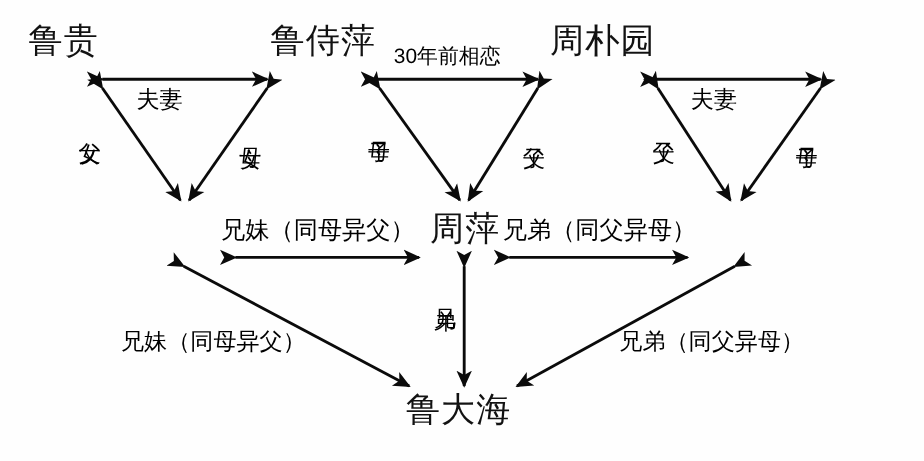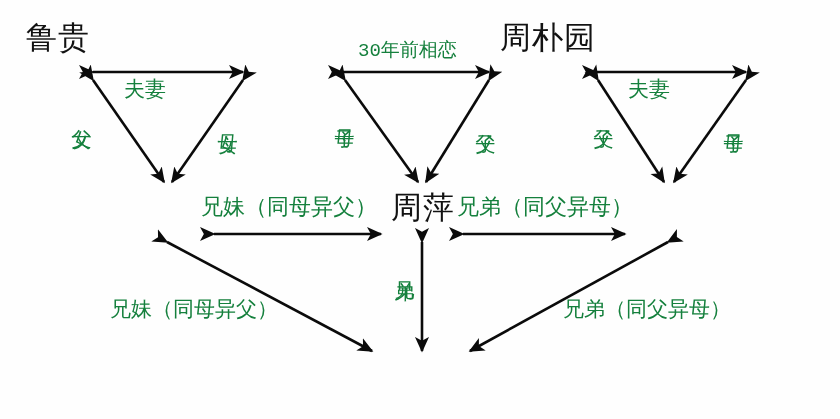--- a/index.html
+++ b/index.html
@@ -23,22 +23,22 @@
     line-height: 1;
     letter-spacing: 1px;
     white-space: nowrap;
     color: #121212;
     font-family: "DejaVu Serif", "Liberation Serif", serif;
     font-weight: 500;
   }
   .lbl {
     position: absolute;
     white-space: nowrap;
-    color: #15803d;
-    font-family: Liberation Mono, monospace;
+    color: #000000;
+    font-family: Liberation Sans, sans-serif;
     line-height: 1;
   }
   .lbl-h {
     font-size: 21px;
     letter-spacing: 0px;
   }
   .lbl-top {
     font-size: 19px;
   }
   .lbl-v {
@@ -94,24 +94,26 @@
 
     <line x1="214" y1="234" x2="381" y2="234" marker-start="url(#ah)" marker-end="url(#ah)"></line>
     <line x1="463" y1="234" x2="625" y2="234" marker-start="url(#ah)" marker-end="url(#ah)"></line>
 
     <line x1="167" y1="242" x2="372" y2="351" marker-start="url(#ah)" marker-end="url(#ah)"></line>
     <line x1="422" y1="242" x2="422" y2="351" marker-start="url(#ah)" marker-end="url(#ah)"></line>
     <line x1="668" y1="242" x2="470" y2="351" marker-start="url(#ah)" marker-end="url(#ah)"></line>
   </svg>
 
   <div class="node" style="left:26px; top:22px;">鲁贵</div>
+  <div class="node" style="left:246px; top:22px;">鲁侍萍</div>
   <div class="node" style="left:500px; top:22px;">周朴园</div>
 
   <div class="node" style="left:391px; top:192px;font-family:Liberation Serif, serif;">周萍</div>
 
+  <div class="node" style="left:369px; top:358px;">鲁大海</div>
 
   <div class="lbl lbl-h" style="left:124px; top:80px;">夫妻</div>
   <div class="lbl lbl-top" style="left:358px; top:42px;">30年前相恋</div>
   <div class="lbl lbl-h" style="left:628px; top:80px;">夫妻</div>
 
   <div class="lbl lbl-v" style="left:70px; top:113px;">父女</div>
   <div class="lbl lbl-v" style="left:216px; top:118px;">母女</div>
 
   <div class="lbl lbl-v" style="left:333px; top:113px;">母子</div>
   <div class="lbl lbl-v" style="left:474px; top:118px;">父子</div>

